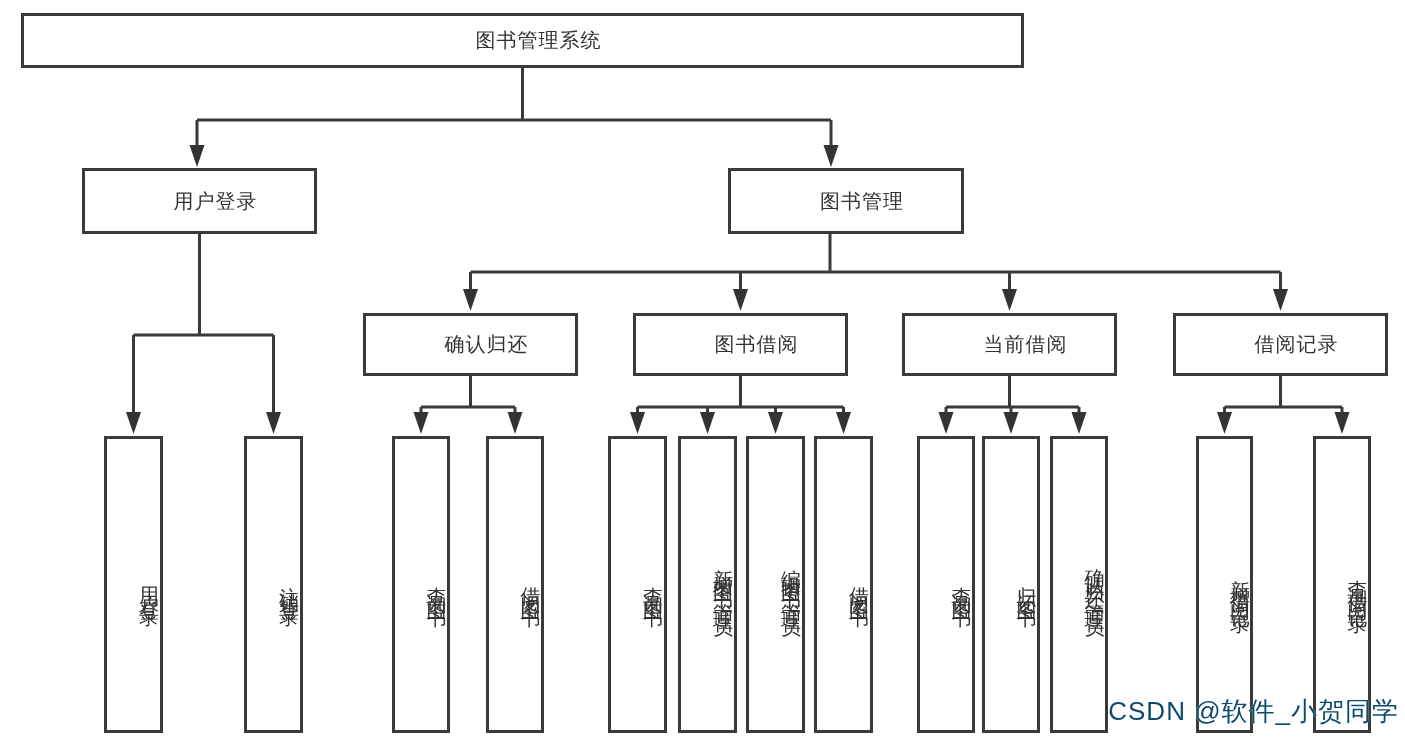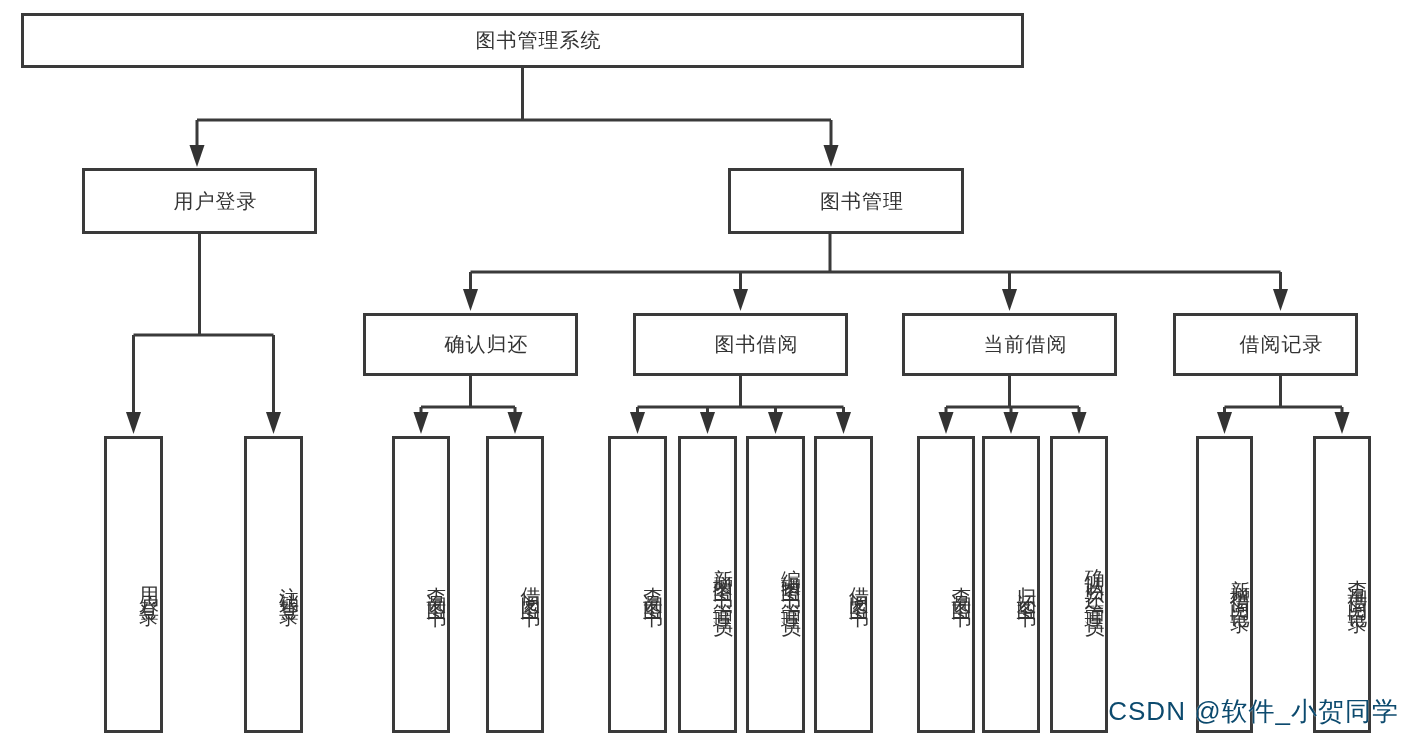--- a/index.html
+++ b/index.html
@@ -104,21 +104,21 @@
 
   <div class="box h" style="left:363px;top:313px;width:215px;height:63px">
     <span>确认归还</span>
   </div>
   <div class="box h" style="left:633px;top:313px;width:215px;height:63px">
     <span>图书借阅</span>
   </div>
   <div class="box h" style="left:902px;top:313px;width:215px;height:63px">
     <span>当前借阅</span>
   </div>
-  <div class="box h" style="left:1173px;top:313px;width:185px;height:63px">
+  <div class="box h" style="left:1173px;top:313px;width:215px;height:63px">
     <span>借阅记录</span>
   </div>
 
   <div class="box leaf" style="left:104px;top:436px;width:59px;height:297px">
     <span>用户登录</span>
   </div>
   <div class="box leaf" style="left:244px;top:436px;width:59px;height:297px">
     <span>注销登录</span>
   </div>
 

